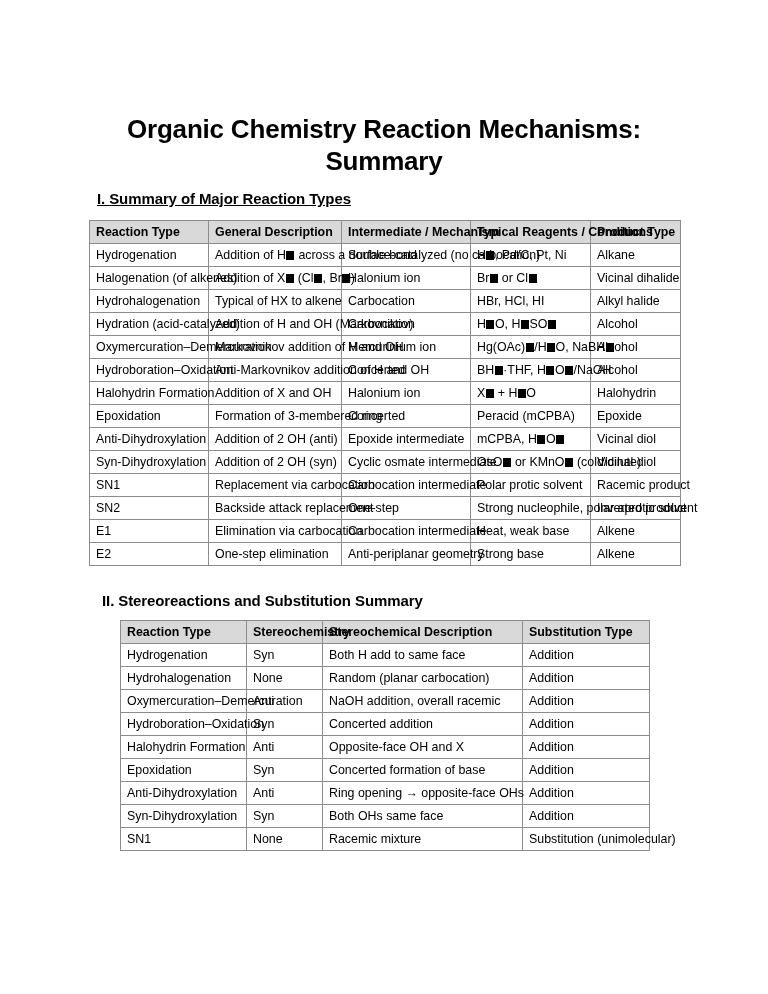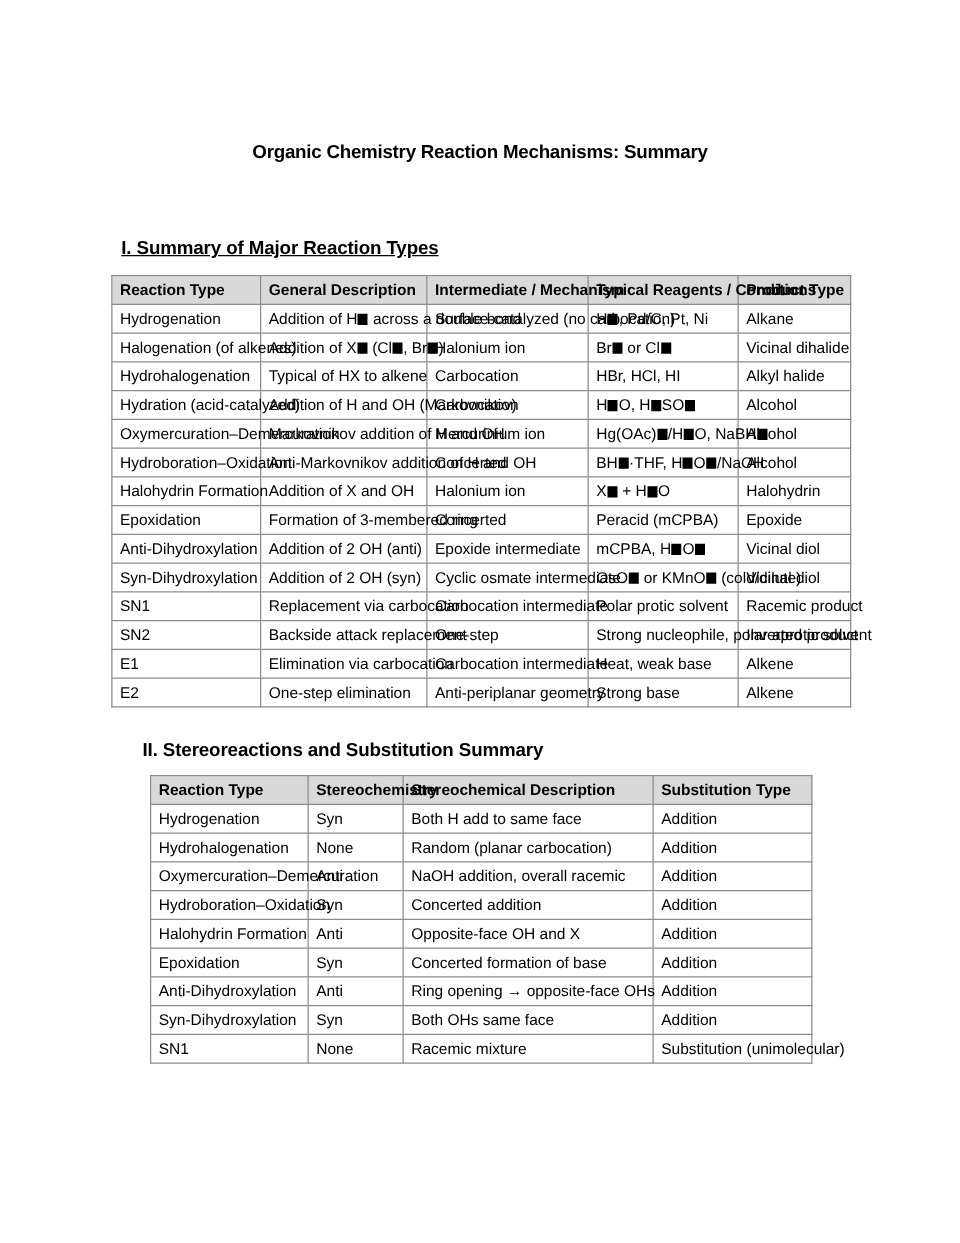--- a/index.html
+++ b/index.html
@@ -23,36 +23,36 @@
     background: #fff;
   }
 
   
   .doc-title {
     position: absolute;
     left: 88px;
     top: 96px;
     width: 592px;
     text-align: center;
-    font-size: 15px;
+    font-size: 26px;
     font-weight: bold;
     line-height: 32px;
     letter-spacing: -0.2px;
   }
   .doc-title .line2 { display: block; }
 
   
   .section-heading {
     position: absolute;
     font-size: 15px;
     font-weight: bold;
     letter-spacing: -0.1px;
   }
   #heading-1 { left: 97px; top: 190px; text-decoration: underline; }
-  #heading-2 { left: 114px; top: 592px; }
+  #heading-2 { left: 102px; top: 592px; }
 
   
   .doc-table {
     position: absolute;
     border-collapse: collapse;
     table-layout: fixed;
     font-size: 12.4px;
     line-height: 14px;
     border-radius: 19px;
   }

